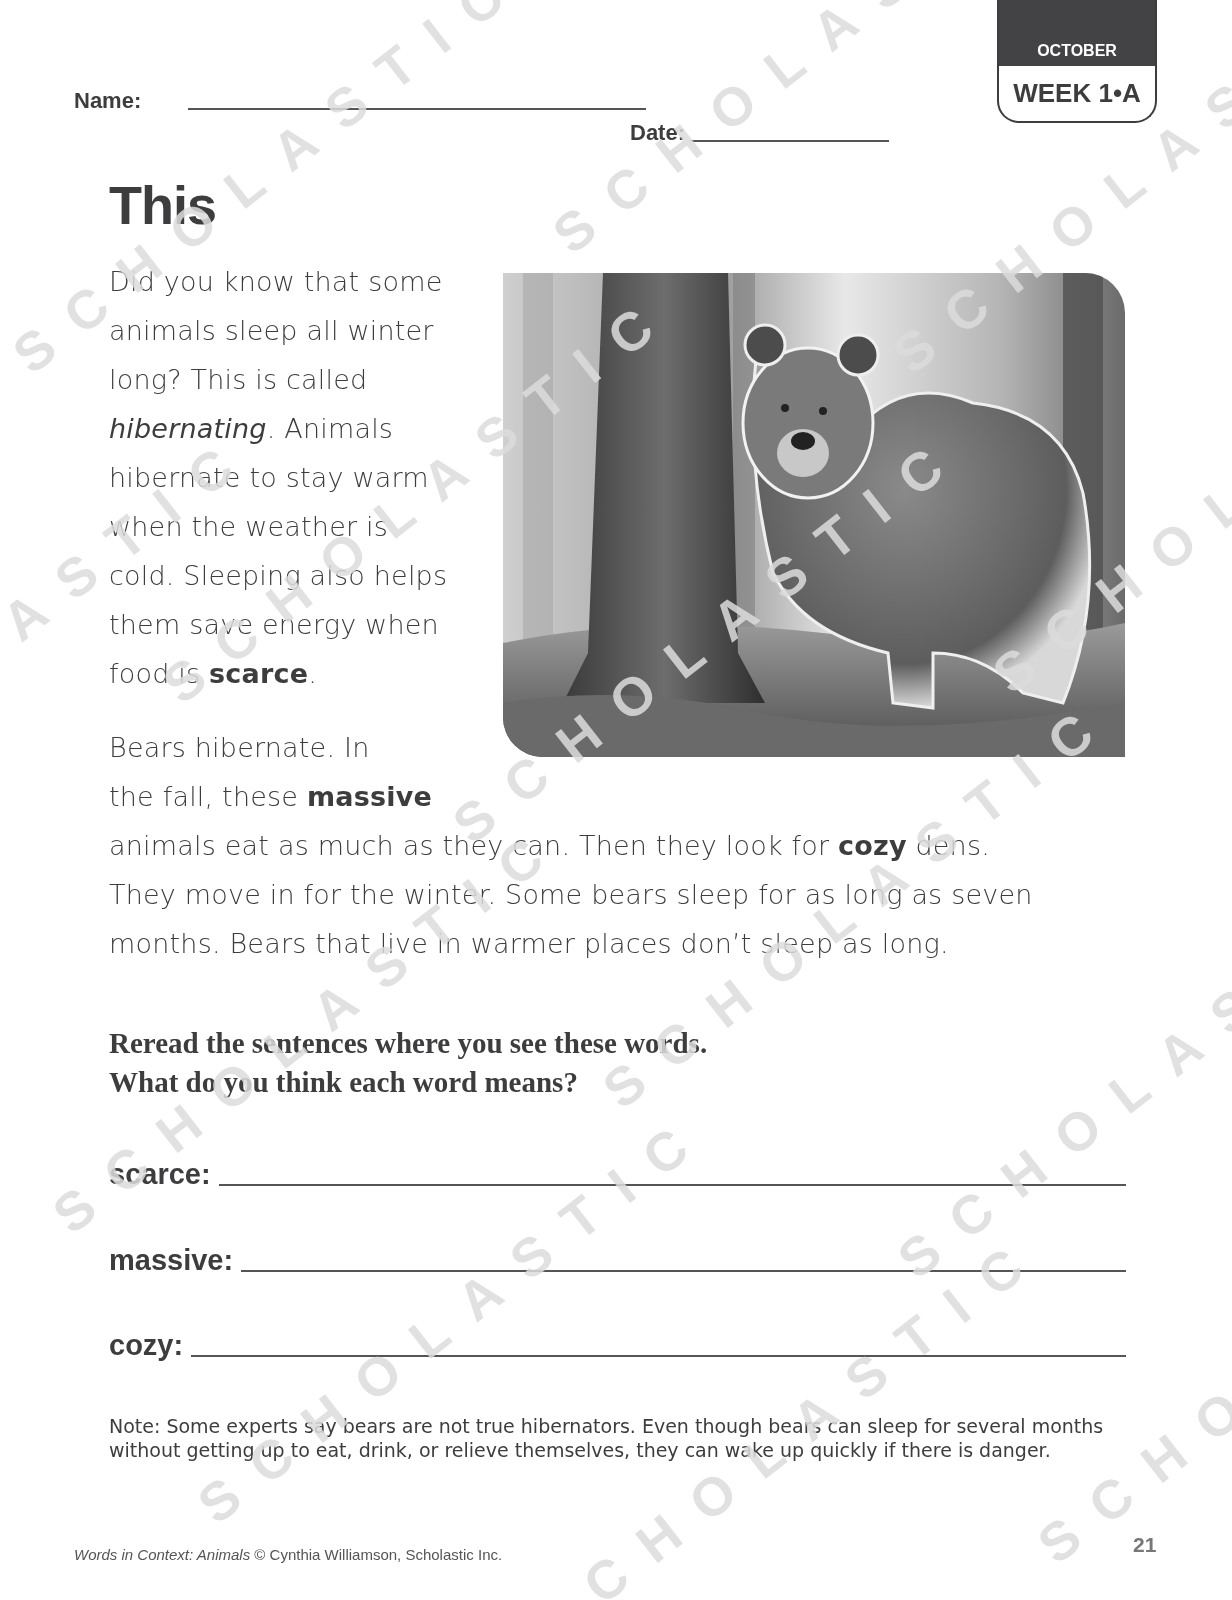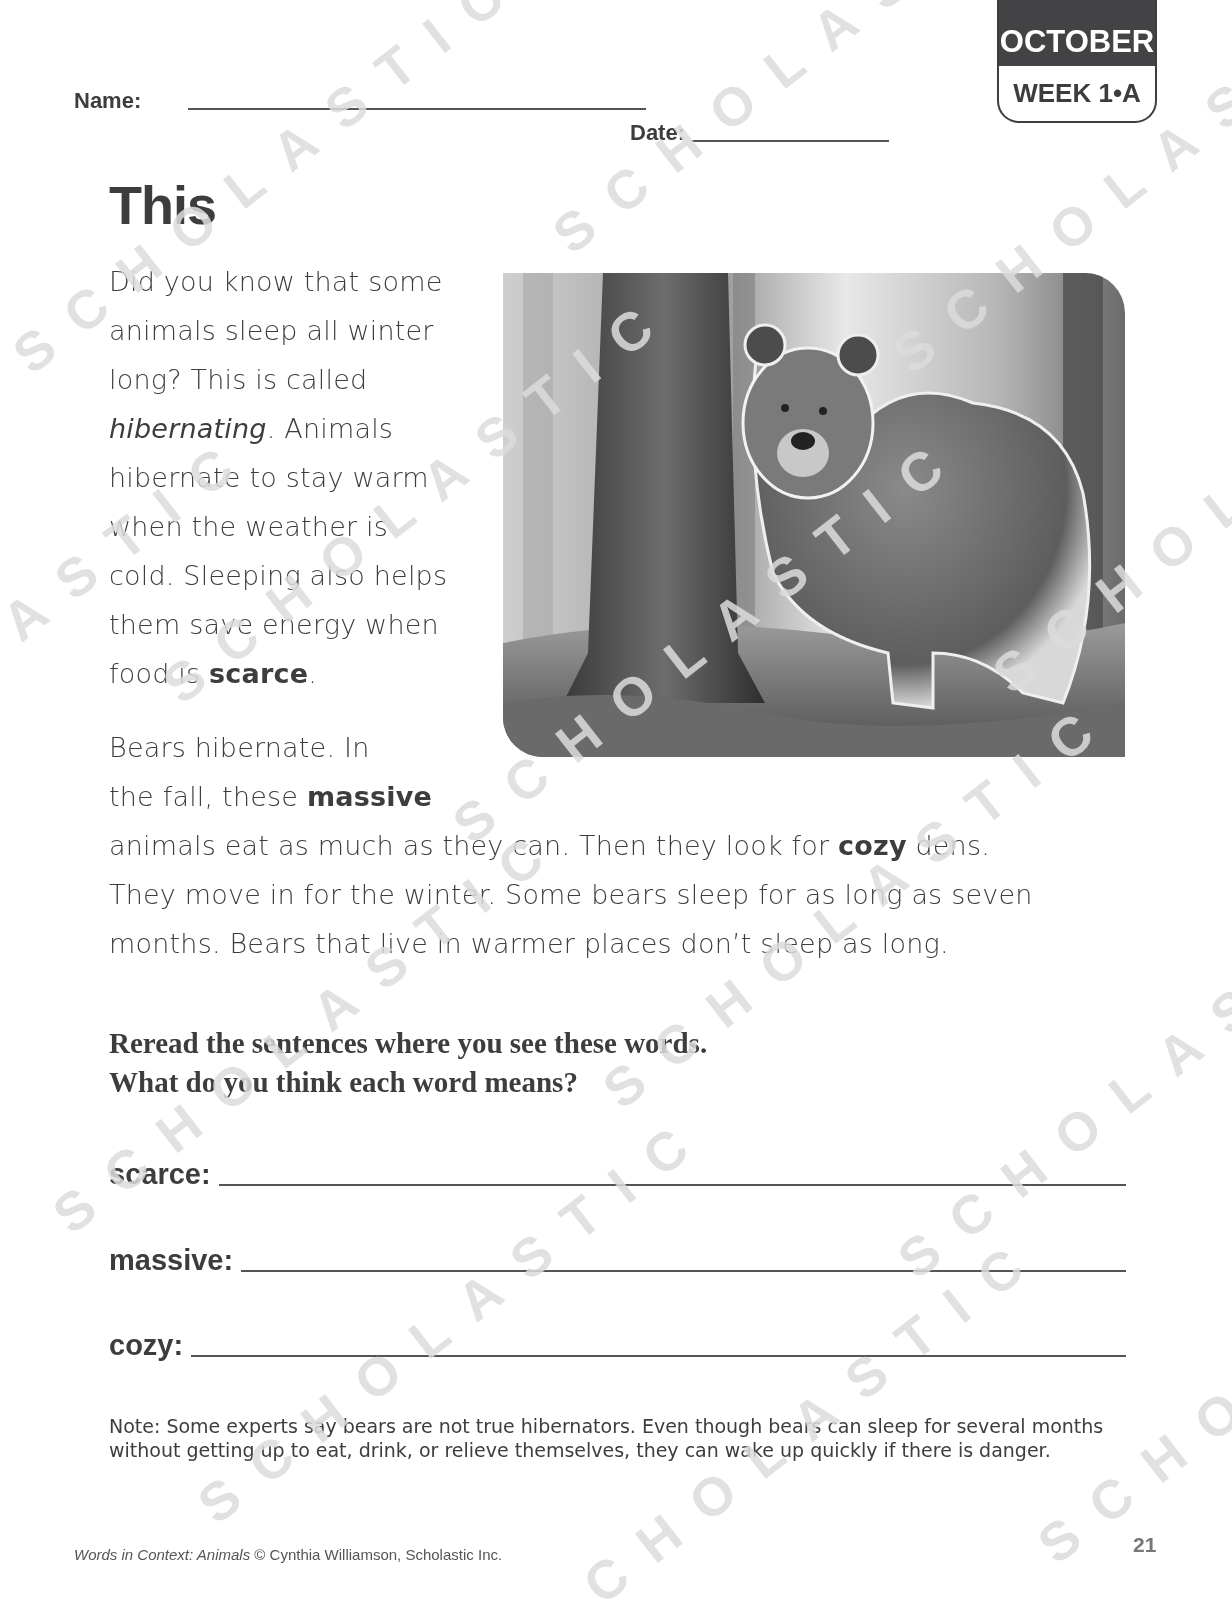--- a/index.html
+++ b/index.html
@@ -21,21 +21,21 @@
   .hdr-label { font-family: "Liberation Sans", sans-serif; font-weight: 700; font-size: 22px; color: #3d3d3f; }
   .hdr-line { border-bottom: 2px solid #555; height: 0; }
 
   .badge {
     position: absolute; left: 997px; top: 0; width: 160px; height: 123px;
     border: 2px solid #3d3d3f; border-top: none; border-radius: 0 0 22px 22px;
     overflow: hidden; background: #fff; box-sizing: border-box;
   }
   .badge-top {
     background: #434345; color: #fff; height: 66px; display: flex; align-items: flex-end; justify-content: center;
-    font-family: "Liberation Sans", sans-serif; font-weight: 700; font-size: 31px; padding-bottom: 6px; box-sizing: border-box;
+    font-family: "Liberation Sans", sans-serif; font-weight: 700; font-size: 16px; padding-bottom: 6px; box-sizing: border-box;
   }
   .badge-bottom {
     height: 55px; display: flex; align-items: center; justify-content: center;
     font-family: "Liberation Sans", sans-serif; font-weight: 700; font-size: 26px; color: #3d3d3f;
   }
 
   .title {
     left: 109px; top: 174px; font-family: "Liberation Sans", sans-serif; font-weight: 700;
     font-size: 54px; color: #3d3d3f; letter-spacing: -1px;
   }

